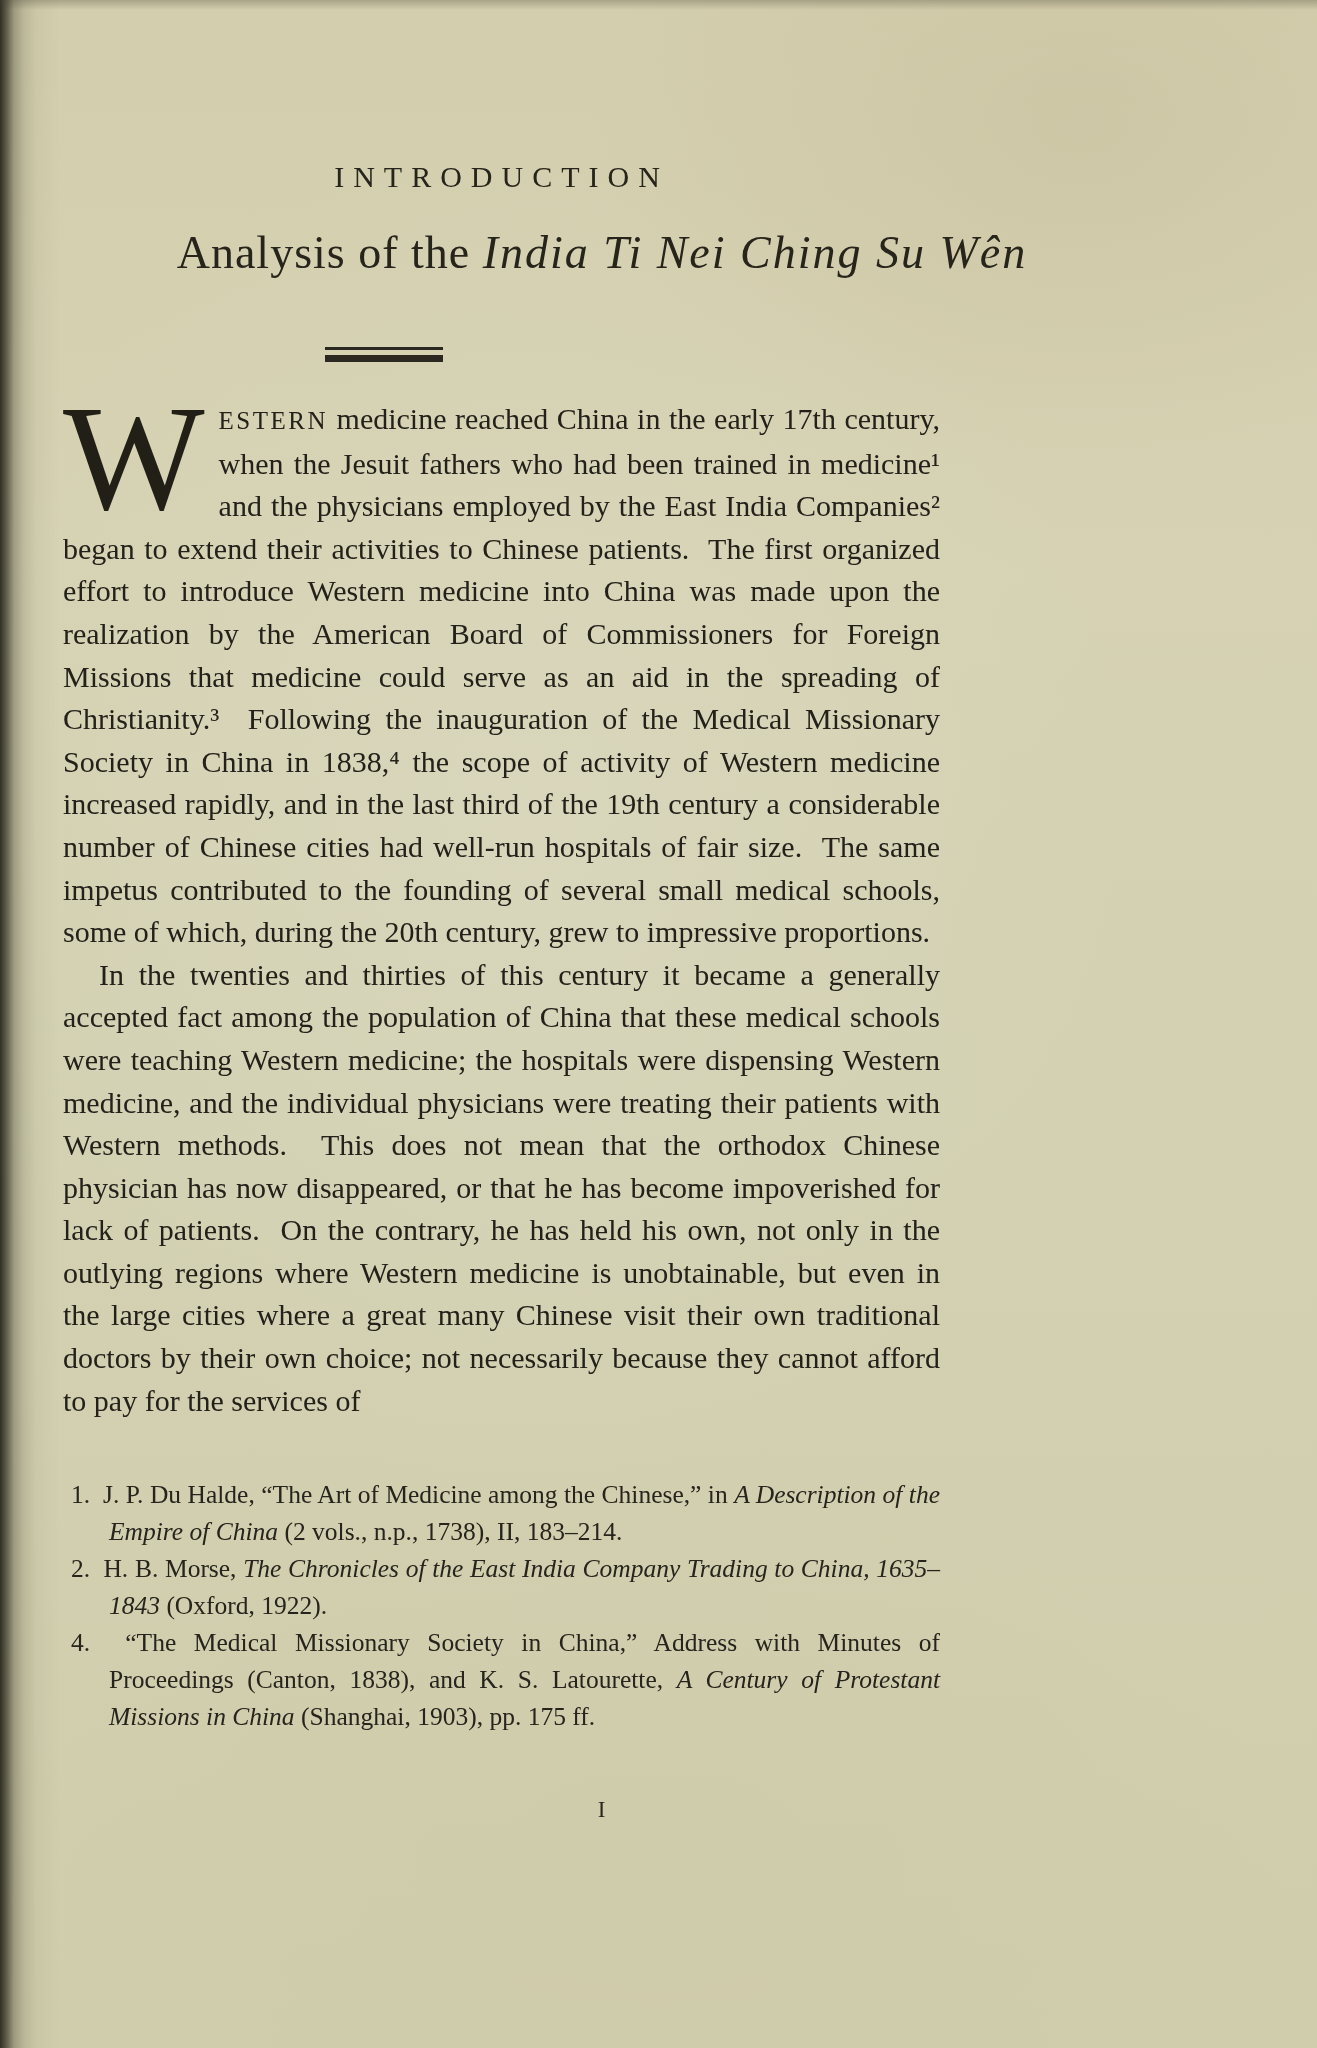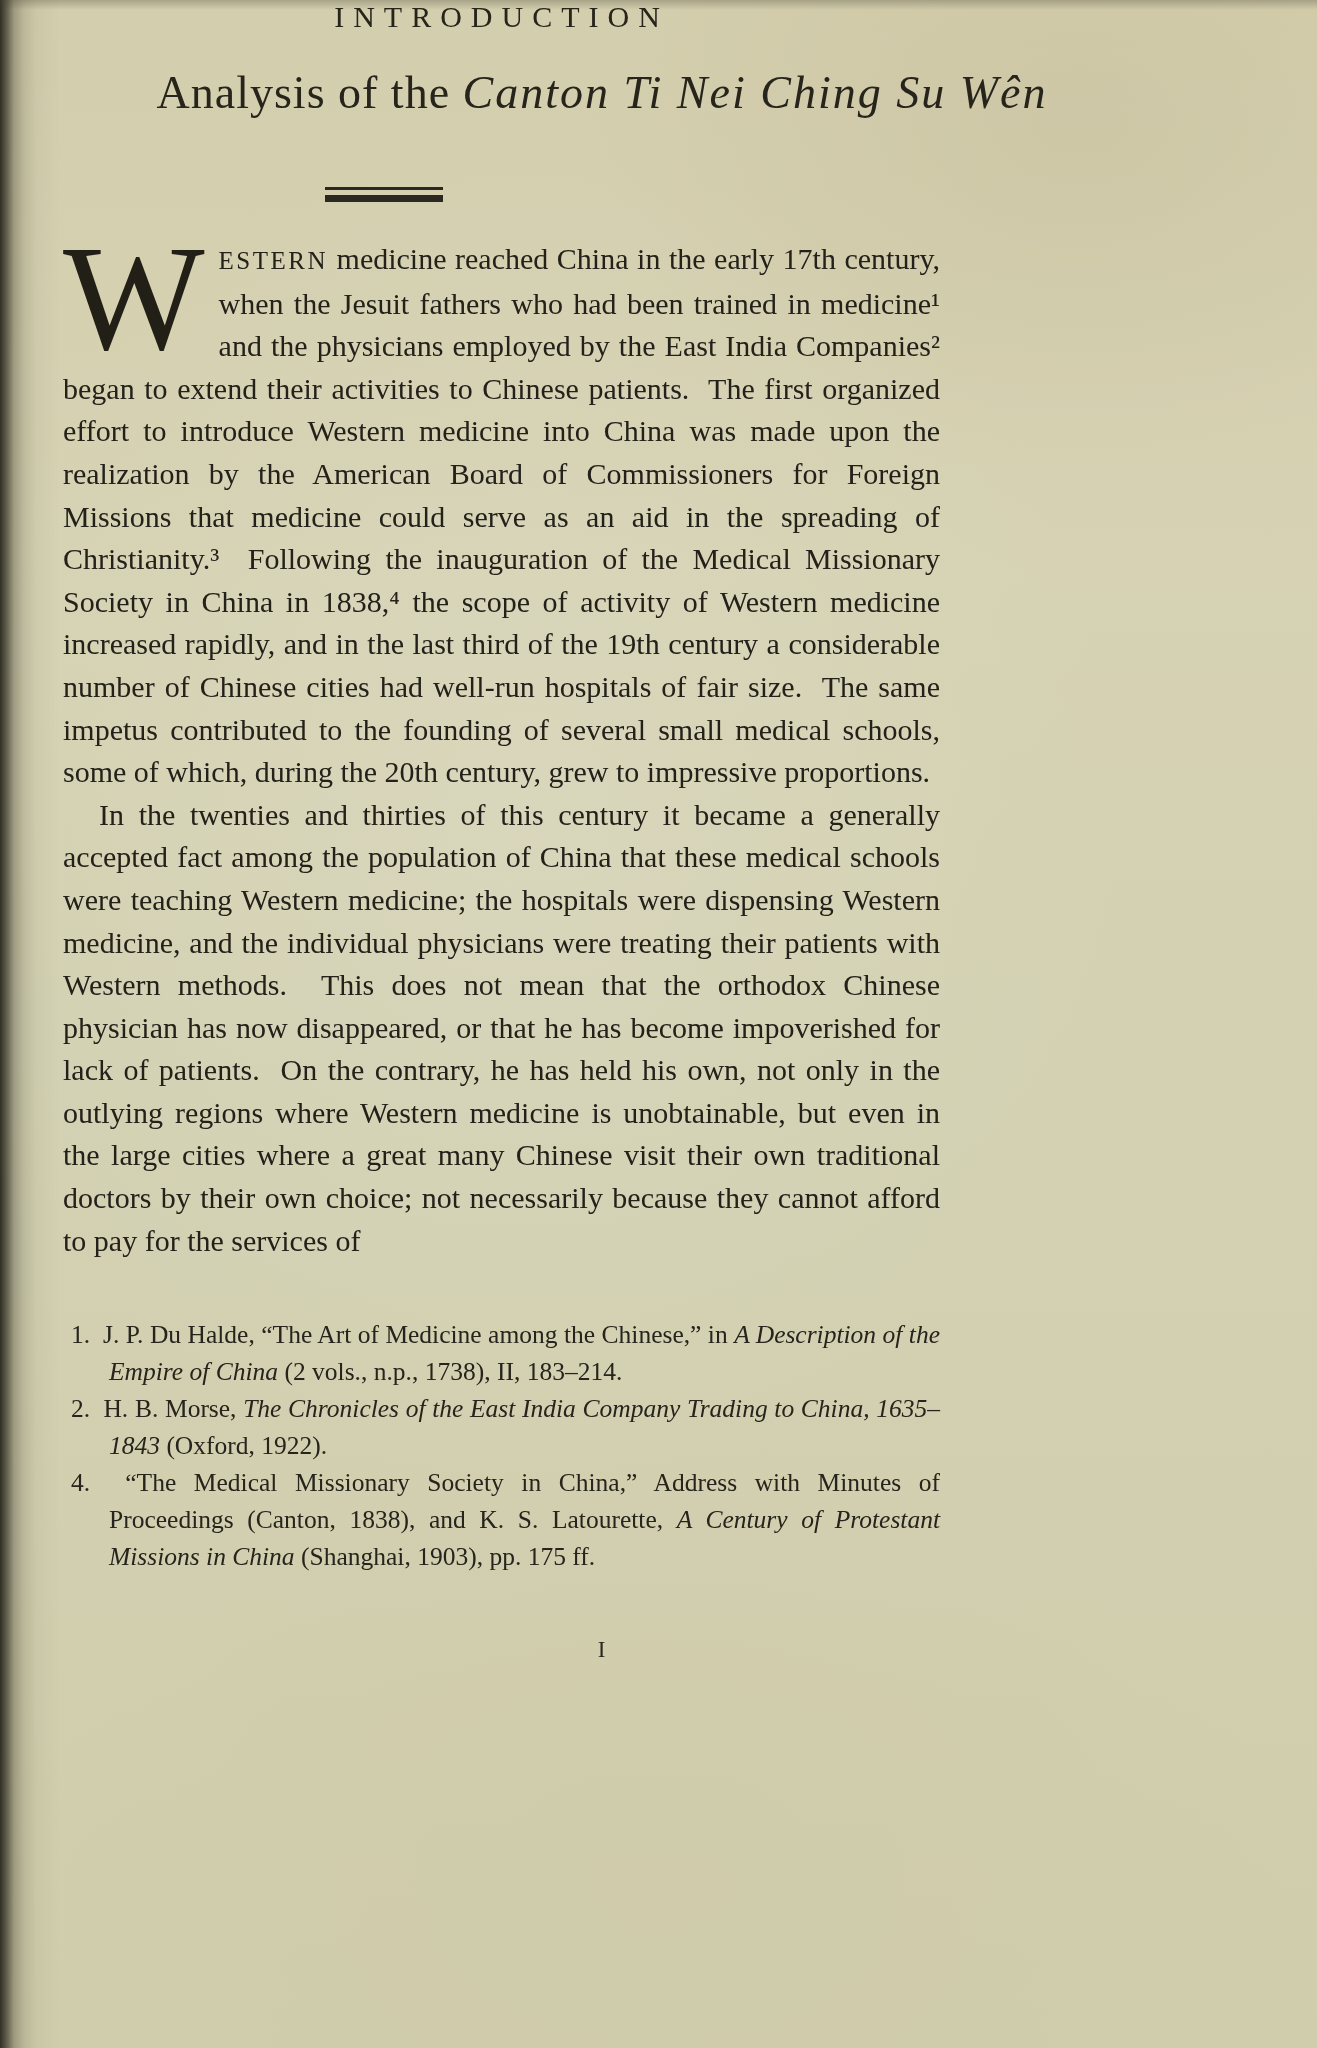--- a/index.html
+++ b/index.html
@@ -50,20 +50,21 @@
   }
   .wide-block {
     position: relative;
     margin-left: 63px;
     width: 1078px;
     text-align: center;
   }
 
   .section-heading {
     margin: 0;
+    padding-top: 160px;
     text-align: center;
     font-size: 30px;
     font-weight: normal;
     letter-spacing: 9px;
     color: #26241b;
   }
 
   .book-title {
     margin: 0;
     padding-top: 32px;
@@ -145,21 +146,21 @@
 
 <div class="page">
   <div class="binding"></div>
   <div class="top-edge"></div>
 
   <div class="text-block">
     <h1 class="section-heading">INTRODUCTION</h1>
   </div>
 
   <div class="wide-block">
-    <h2 class="book-title"><span>Analysis of the </span><span class="italic">Canton Ti Nei Ching Su Wên</span></h2>
+    <h2 class="book-title"><span>Analysis of the </span><span class="italic">India Ti Nei Ching Su Wên</span></h2>
   </div>
 
   <div class="text-block">
     <div class="double-rule">
       <div class="rule-thin"></div>
       <div class="rule-thick"></div>
     </div>
 
     <div class="body-copy">
       <p><span class="dropcap">W</span><span class="lead-caps">ESTERN</span><span> medicine reached China in the early 17th century, when the Jesuit fathers who had been trained in medicine¹ and the physicians employed by the East India Companies² began to extend their activities to Chinese patients.&nbsp; The first organized effort to introduce Western medicine into China was made upon the realization by the American Board of Commissioners for Foreign Missions that medicine could serve as an aid in the spreading of Christianity.³&nbsp; Following the inauguration of the Medical Missionary Society in China in 1838,⁴ the scope of activity of Western medicine increased rapidly, and in the last third of the 19th century a considerable number of Chinese cities had well-run hospitals of fair size.&nbsp; The same impetus contributed to the founding of several small medical schools, some of which, during the 20th century, grew to impressive proportions.</span></p>

